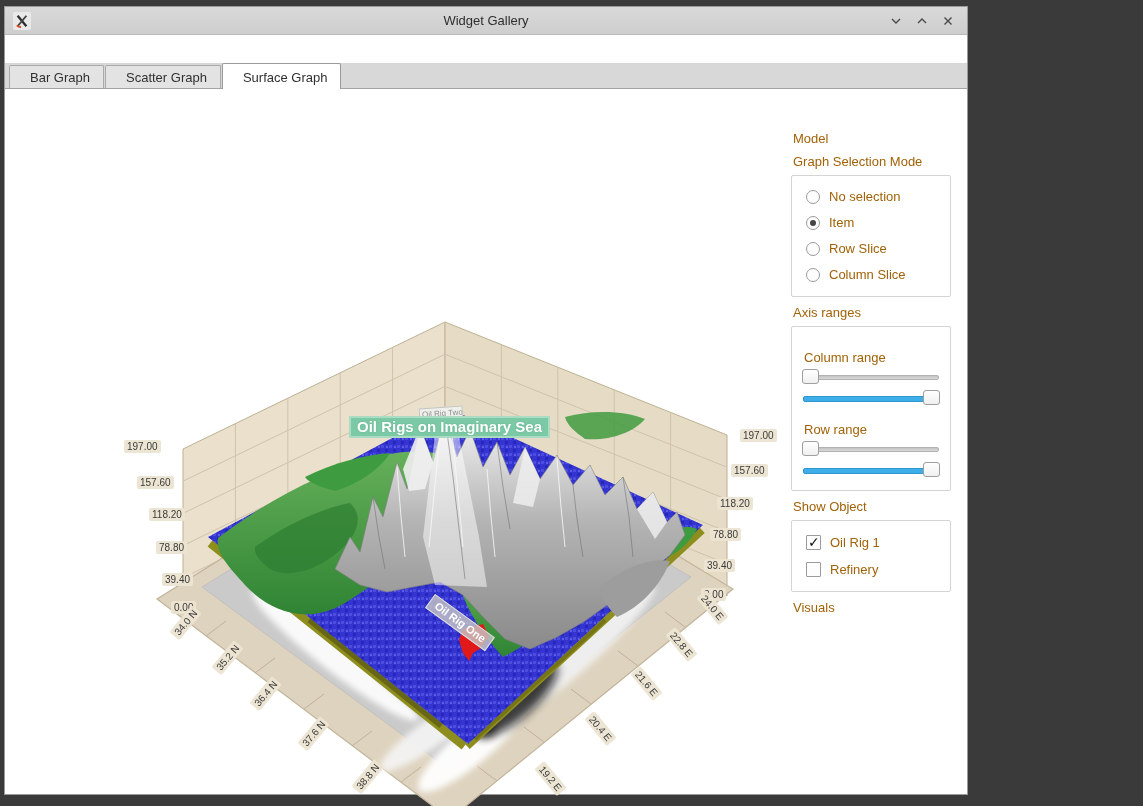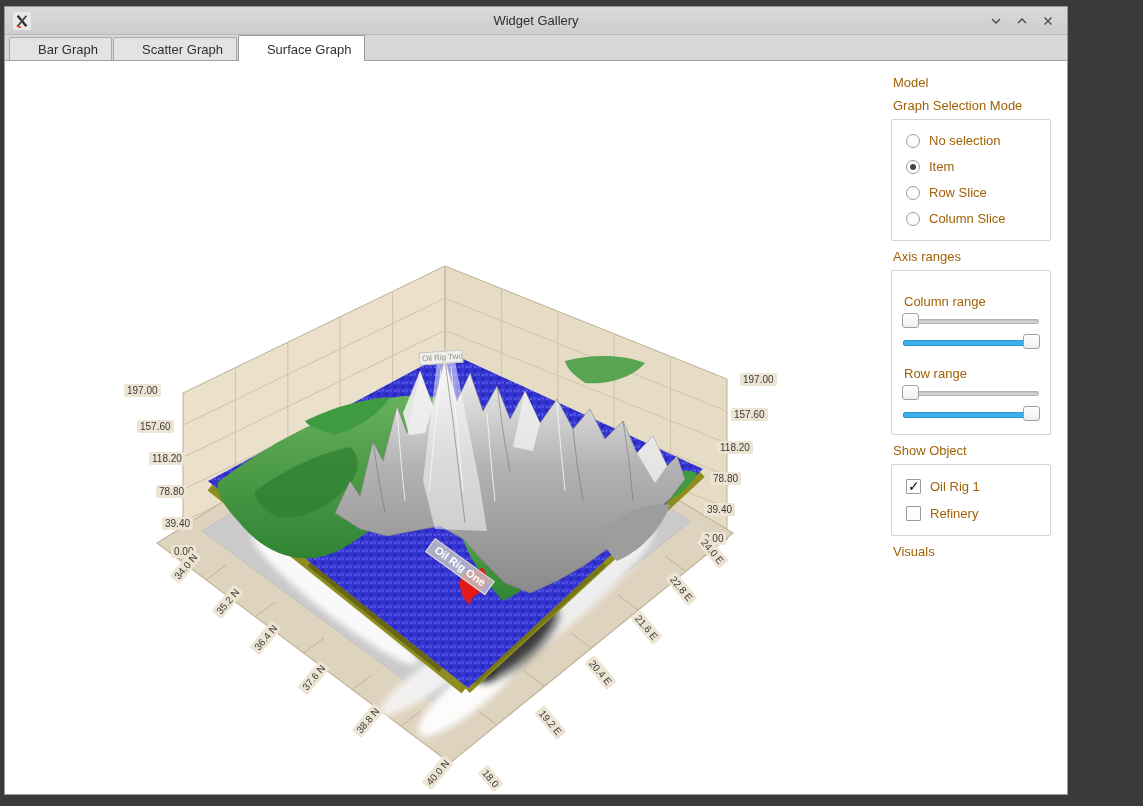--- a/index.html
+++ b/index.html
@@ -5,23 +5,23 @@
   * { box-sizing: border-box; }
   html,body { margin:0; padding:0; }
   body {
     width:1143px; height:806px; overflow:hidden;
     background:#3a3a3a;
     font-family:"Liberation Sans","DejaVu Sans",sans-serif;
     position:relative;
     -webkit-font-smoothing:antialiased;
   }
   .window {
-    position:absolute; left:4px; top:6px; width:1064px; height:789px;
+    position:absolute; left:4px; top:6px; width:964px; height:789px;
     background:#fff; border:1px solid #9a9a9a;
-    display:flex; flex-direction:column;
+    display:flex; flex-direction:column;gap:28px;
   }
   
   .titlebar {
     height:28px; flex:0 0 28px;
     background:linear-gradient(#d9d9d9,#cecece);
     border-bottom:1px solid #b9b9b9;
     position:relative; display:flex; align-items:center;
   }
   .app-icon { position:absolute; left:8px; top:5px; width:18px; height:18px;
     background:#e9e9e9; border-radius:2px; display:flex; align-items:center; justify-content:center; }
@@ -34,21 +34,21 @@
   
   .tabbar {
     flex:0 0 26px; height:26px; background:#d8d8d8;
     display:flex; align-items:flex-end; padding-left:4px;
     border-bottom:1px solid #a3a3a3; position:relative;
   }
   .tab {
     font-size:13px; color:#303030; background:#e3e3e3;
     border:1px solid #a9a9a9; border-bottom:none;
     border-radius:2px 2px 0 0;
-    padding:4px 13px 4px 28px; margin-right:1px; height:23px;
+    padding:4px 13px 4px 20px; margin-right:1px; height:23px;
     position:relative;
   }
   .tab.active {
     background:#ffffff; height:26px; padding-top:6px;
     margin-bottom:-1px; z-index:3; border-color:#9a9a9a;
   }
   
   .content { flex:1; position:relative; background:#fff; }
   .graph-area { position:absolute; left:0; top:0; width:963px; height:733px; }
   .graph-area svg { position:absolute; left:0; top:0; }
@@ -318,20 +318,21 @@
       <div class="chip rot-l" style="left:415px; top:705px;">40.0 N</div>
 
       <div class="chip rot-r" style="left:473px; top:711px;">18.0</div>
       <div class="chip rot-r" style="left:528px; top:655px;">19.2 E</div>
       <div class="chip rot-r" style="left:578px; top:605px;">20.4 E</div>
       <div class="chip rot-r" style="left:624px; top:560px;">21.6 E</div>
       <div class="chip rot-r" style="left:659px; top:521px;">22.8 E</div>
       <div class="chip rot-r" style="left:690px; top:484px;">24.0 E</div>
 
       <div class="hidden-label">Oil Rig Two</div>
+      <div class="graph-title">Oil Rigs on Imaginary Sea</div>
       <div class="item-label">Oil Rig One</div>
     </div>
 
     <div class="side-panel">
 
       <div class="section-heading">Model</div>
 
       <div class="section-heading">Graph Selection Mode</div>
       <div class="group-box">
         <div class="opt-row">

